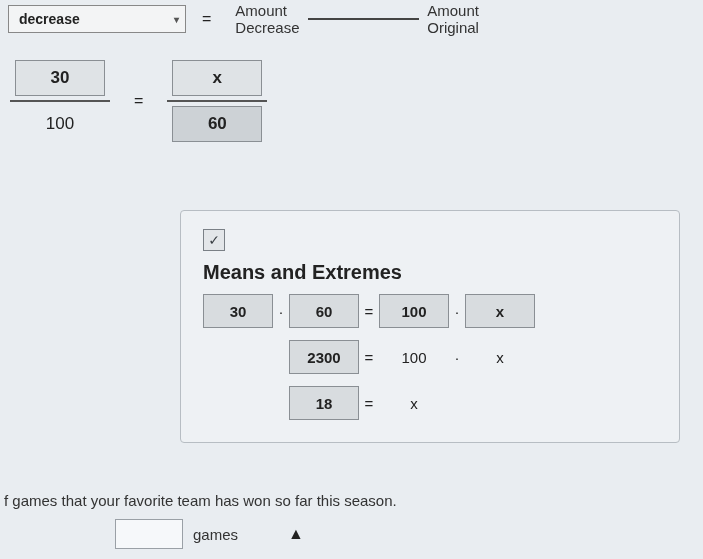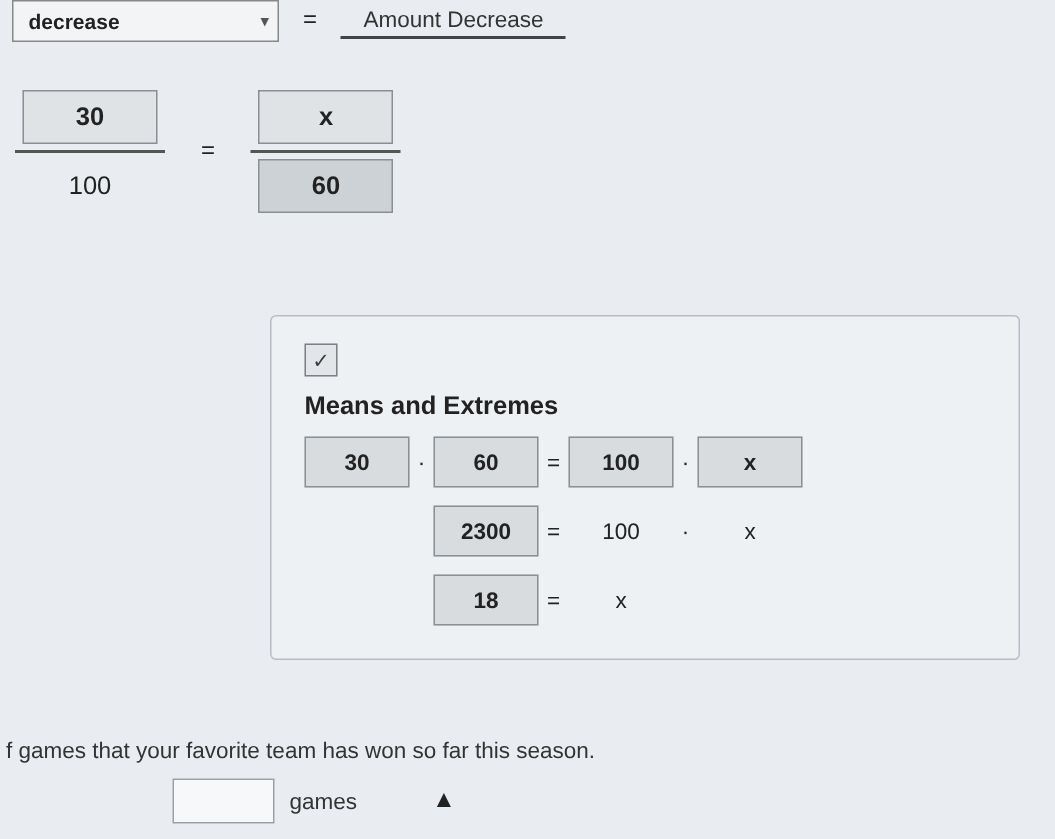--- a/index.html
+++ b/index.html
@@ -35,21 +35,21 @@
     font-size: 14px;
     position: relative;
   }
   .dropdown .chev {
     position: absolute; right: 6px; top: 50%;
     transform: translateY(-50%);
     font-size: 10px; color: #555;
   }
   .eq { font-size: 16px; padding: 0 6px; }
   .frac {
-    display: inline-flex; flex-direction: column; align-items: center;
+    display: inline-flex; flex-direction: row; align-items: center;
     min-width: 150px;
   }
   .frac .num, .frac .den {
     padding: 2px 8px;
     font-size: 15px;
     color: #333;
   }
   .frac .bar {
     width: 100%; height: 2px; background: #444;
   }
@@ -104,21 +104,21 @@
     width: 22px; height: 22px;
     border: 1px solid #7a8086;
     background: #e3e6e9;
     display: inline-flex; align-items: center; justify-content: center;
     font-size: 14px; color: #3a3f44;
   }
   .optrow .lbl {
     font-weight: 700; font-size: 16px;
   }
   .subhead {
-    font-weight: 700; font-size: 17px;
+    font-weight: 700; font-size: 20px;
     margin: 4px 0 10px 0;
   }
   .grid {
     display: grid;
     grid-template-columns: 70px 16px 70px 20px 70px 16px 70px;
     row-gap: 12px;
     align-items: center;
     justify-items: center;
     font-size: 15px;
   }
@@ -167,20 +167,21 @@
 
   <div class="toprow">
     <div class="dropdown">
       <span>decrease</span>
       <span class="chev">▾</span>
     </div>
     <span class="eq">=</span>
     <span class="frac">
       <span class="num">Amount Decrease</span>
       <span class="bar"></span>
+      <span class="den">Amount Original</span>
     </span>
   </div>
 
   <div class="prop">
     <span class="frac2">
       <span class="cellbox">30</span>
       <span class="bar"></span>
       <span class="plain">100</span>
     </span>
     <span class="eq">=</span>

